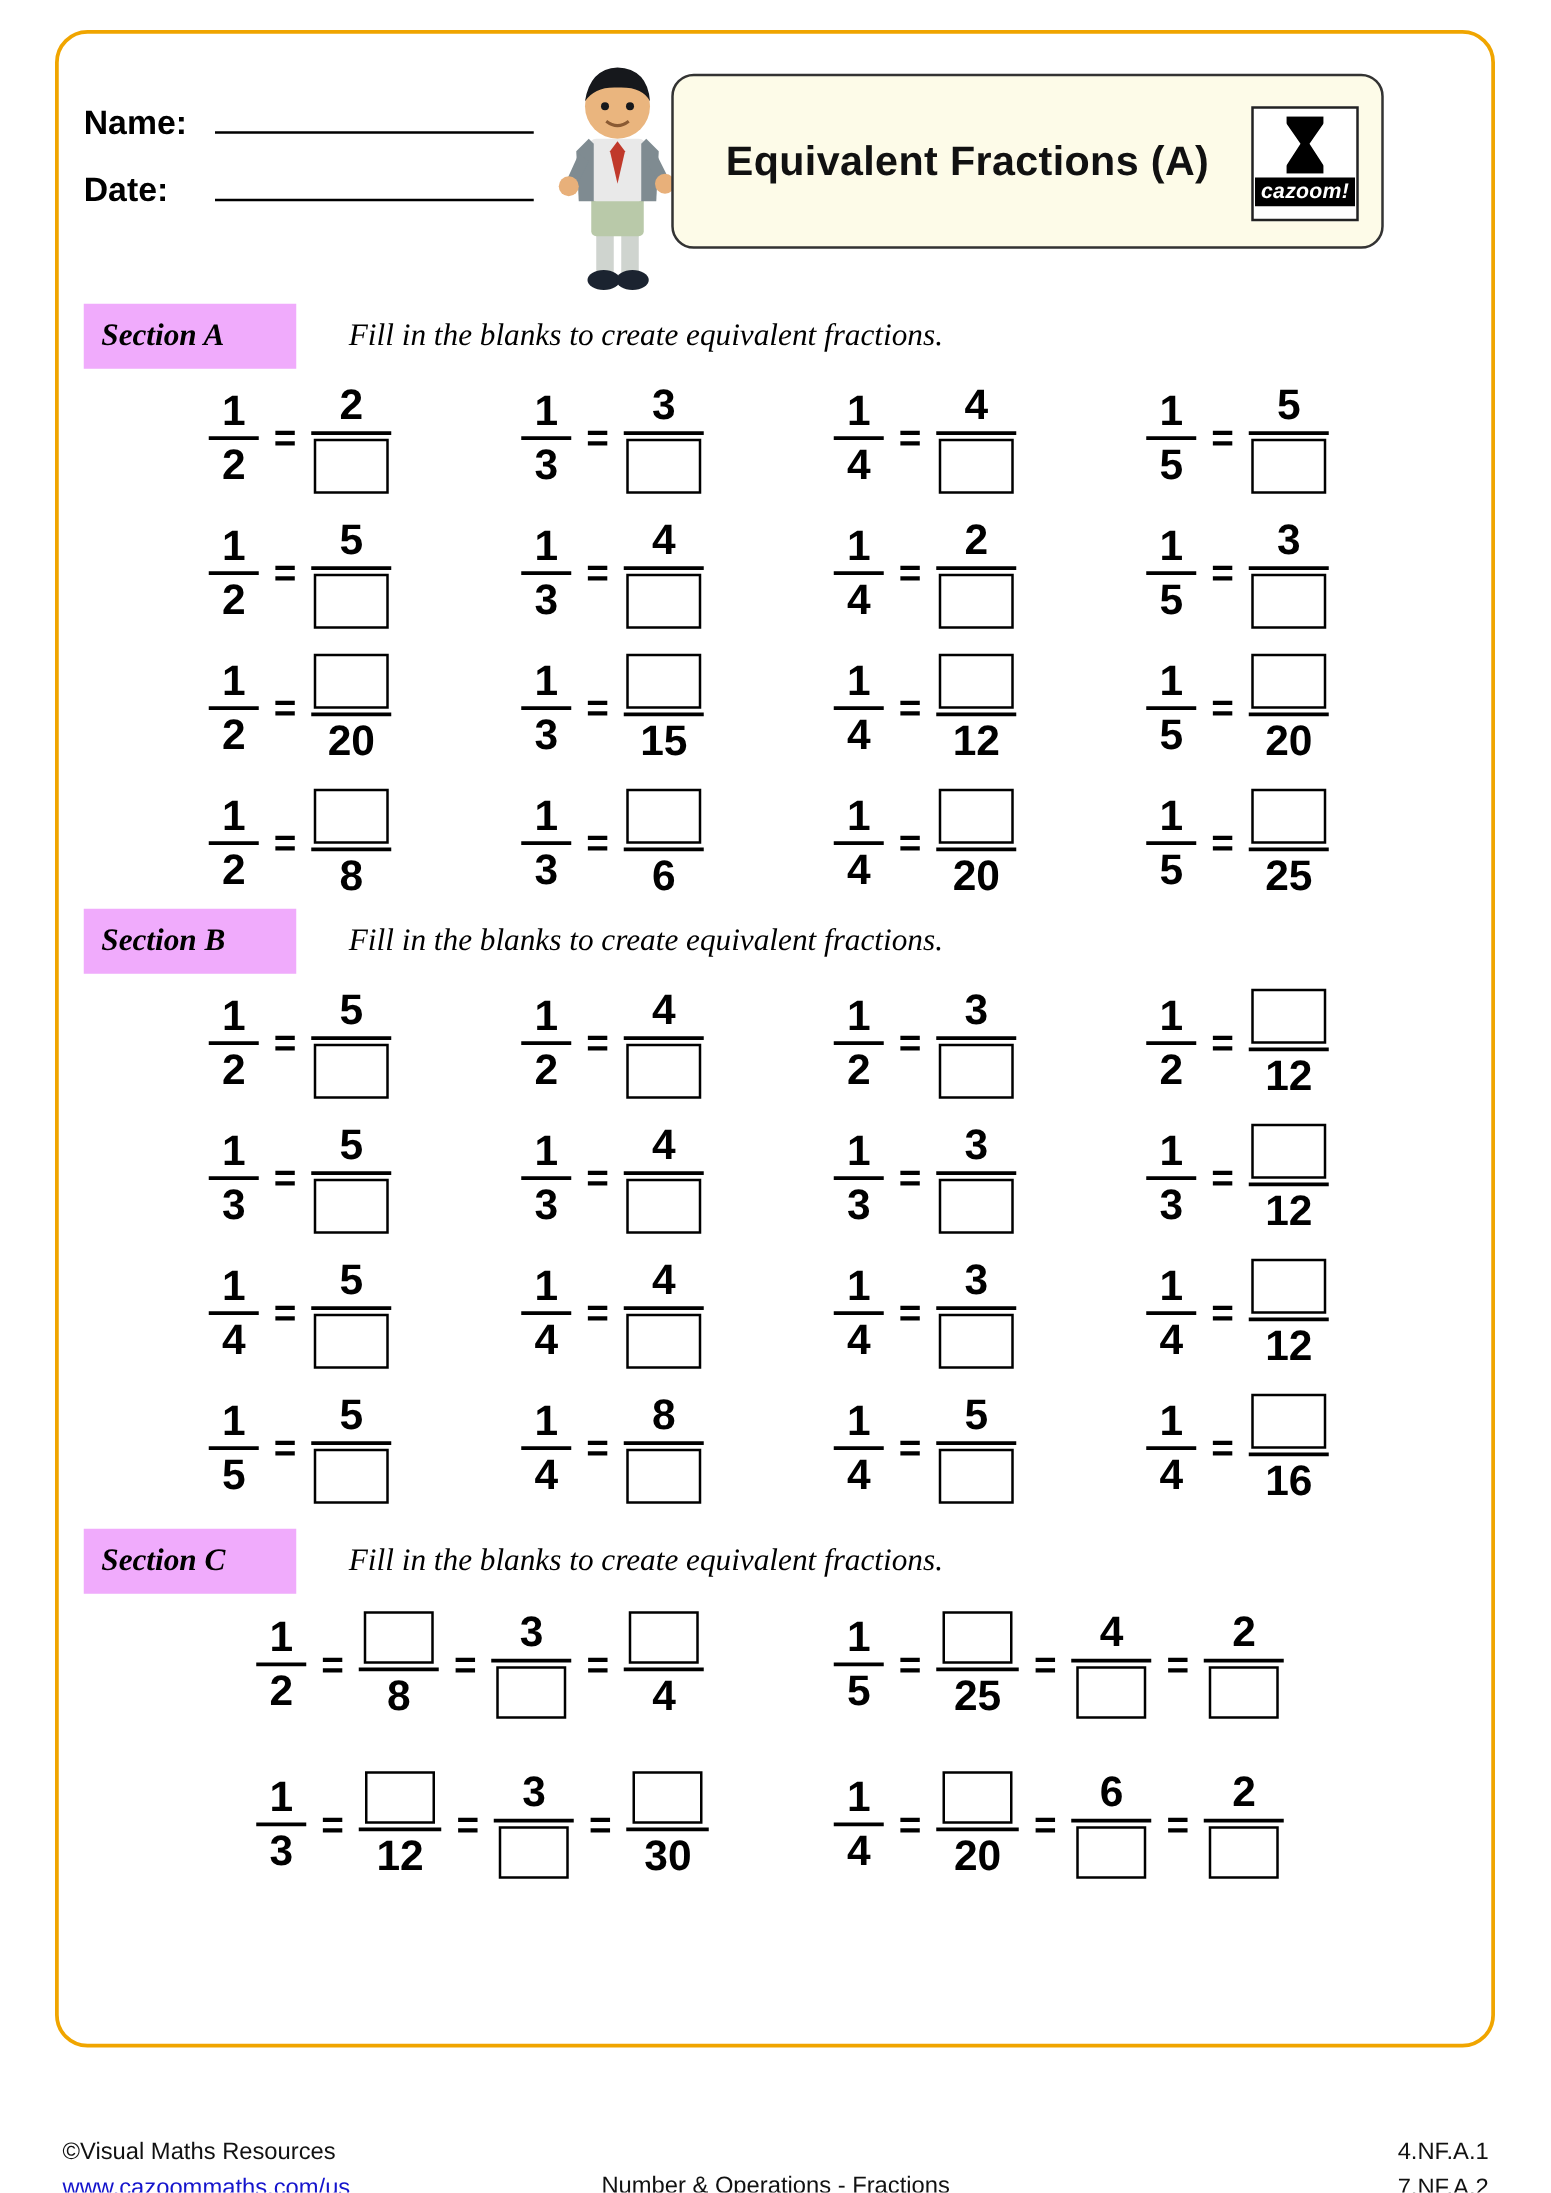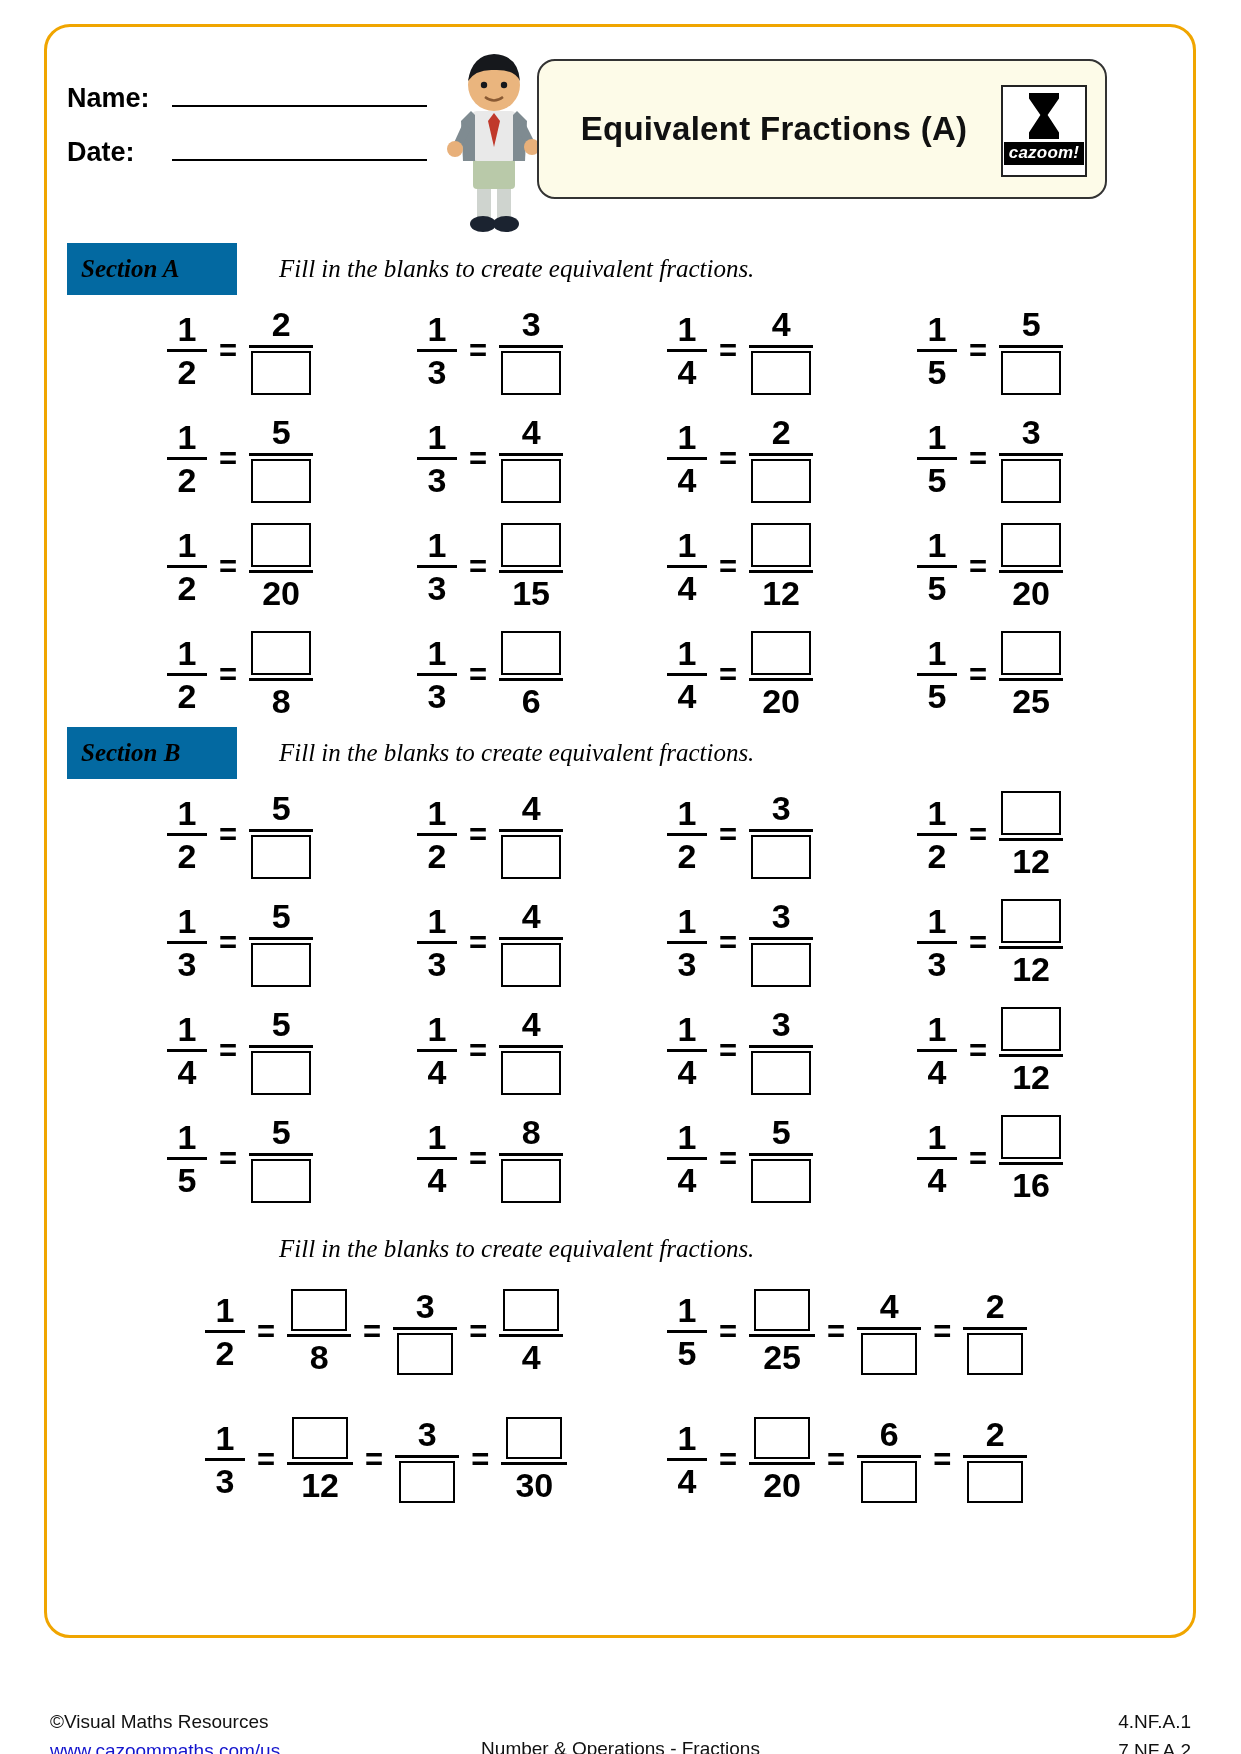--- a/index.html
+++ b/index.html
@@ -95,21 +95,21 @@
     font-size: 17px;
     padding: 1px 5px 2px 5px;
     letter-spacing: .2px;
   }
 
   
   .section-bar {
     position: absolute;
     left: 20px;
     width: 170px; height: 52px;
-    background: #0369a1;
+    background: #f0abfc;
     display: flex;
     align-items: center;
     padding-left: 14px;
   }
   .section-bar span {
     font-family: "Liberation Serif", serif;
     font-style: italic;
     font-weight: bold;
     font-size: 25px;
     color: #000;
@@ -658,20 +658,23 @@
         <div class="den">4</div>
       </div>
     <div class="eq">=</div>
     <div class="frac boxed">
         <div class="box"></div>
         <div class="bar"></div>
         <div class="den">16</div>
       </div>
   </div>
 
+  <div class="section-bar" style="top:1196px">
+    <span>Section C</span>
+  </div>
   <div class="section-instr" style="top:1208px">Fill in the blanks to create equivalent fractions.</div>
 
   <div class="prob" style="left:158px; top:1262px">
     <div class="frac plain">
         <div class="num">1</div>
         <div class="bar"></div>
         <div class="den">2</div>
       </div>
     <div class="eq">=</div>
     <div class="frac boxed">

